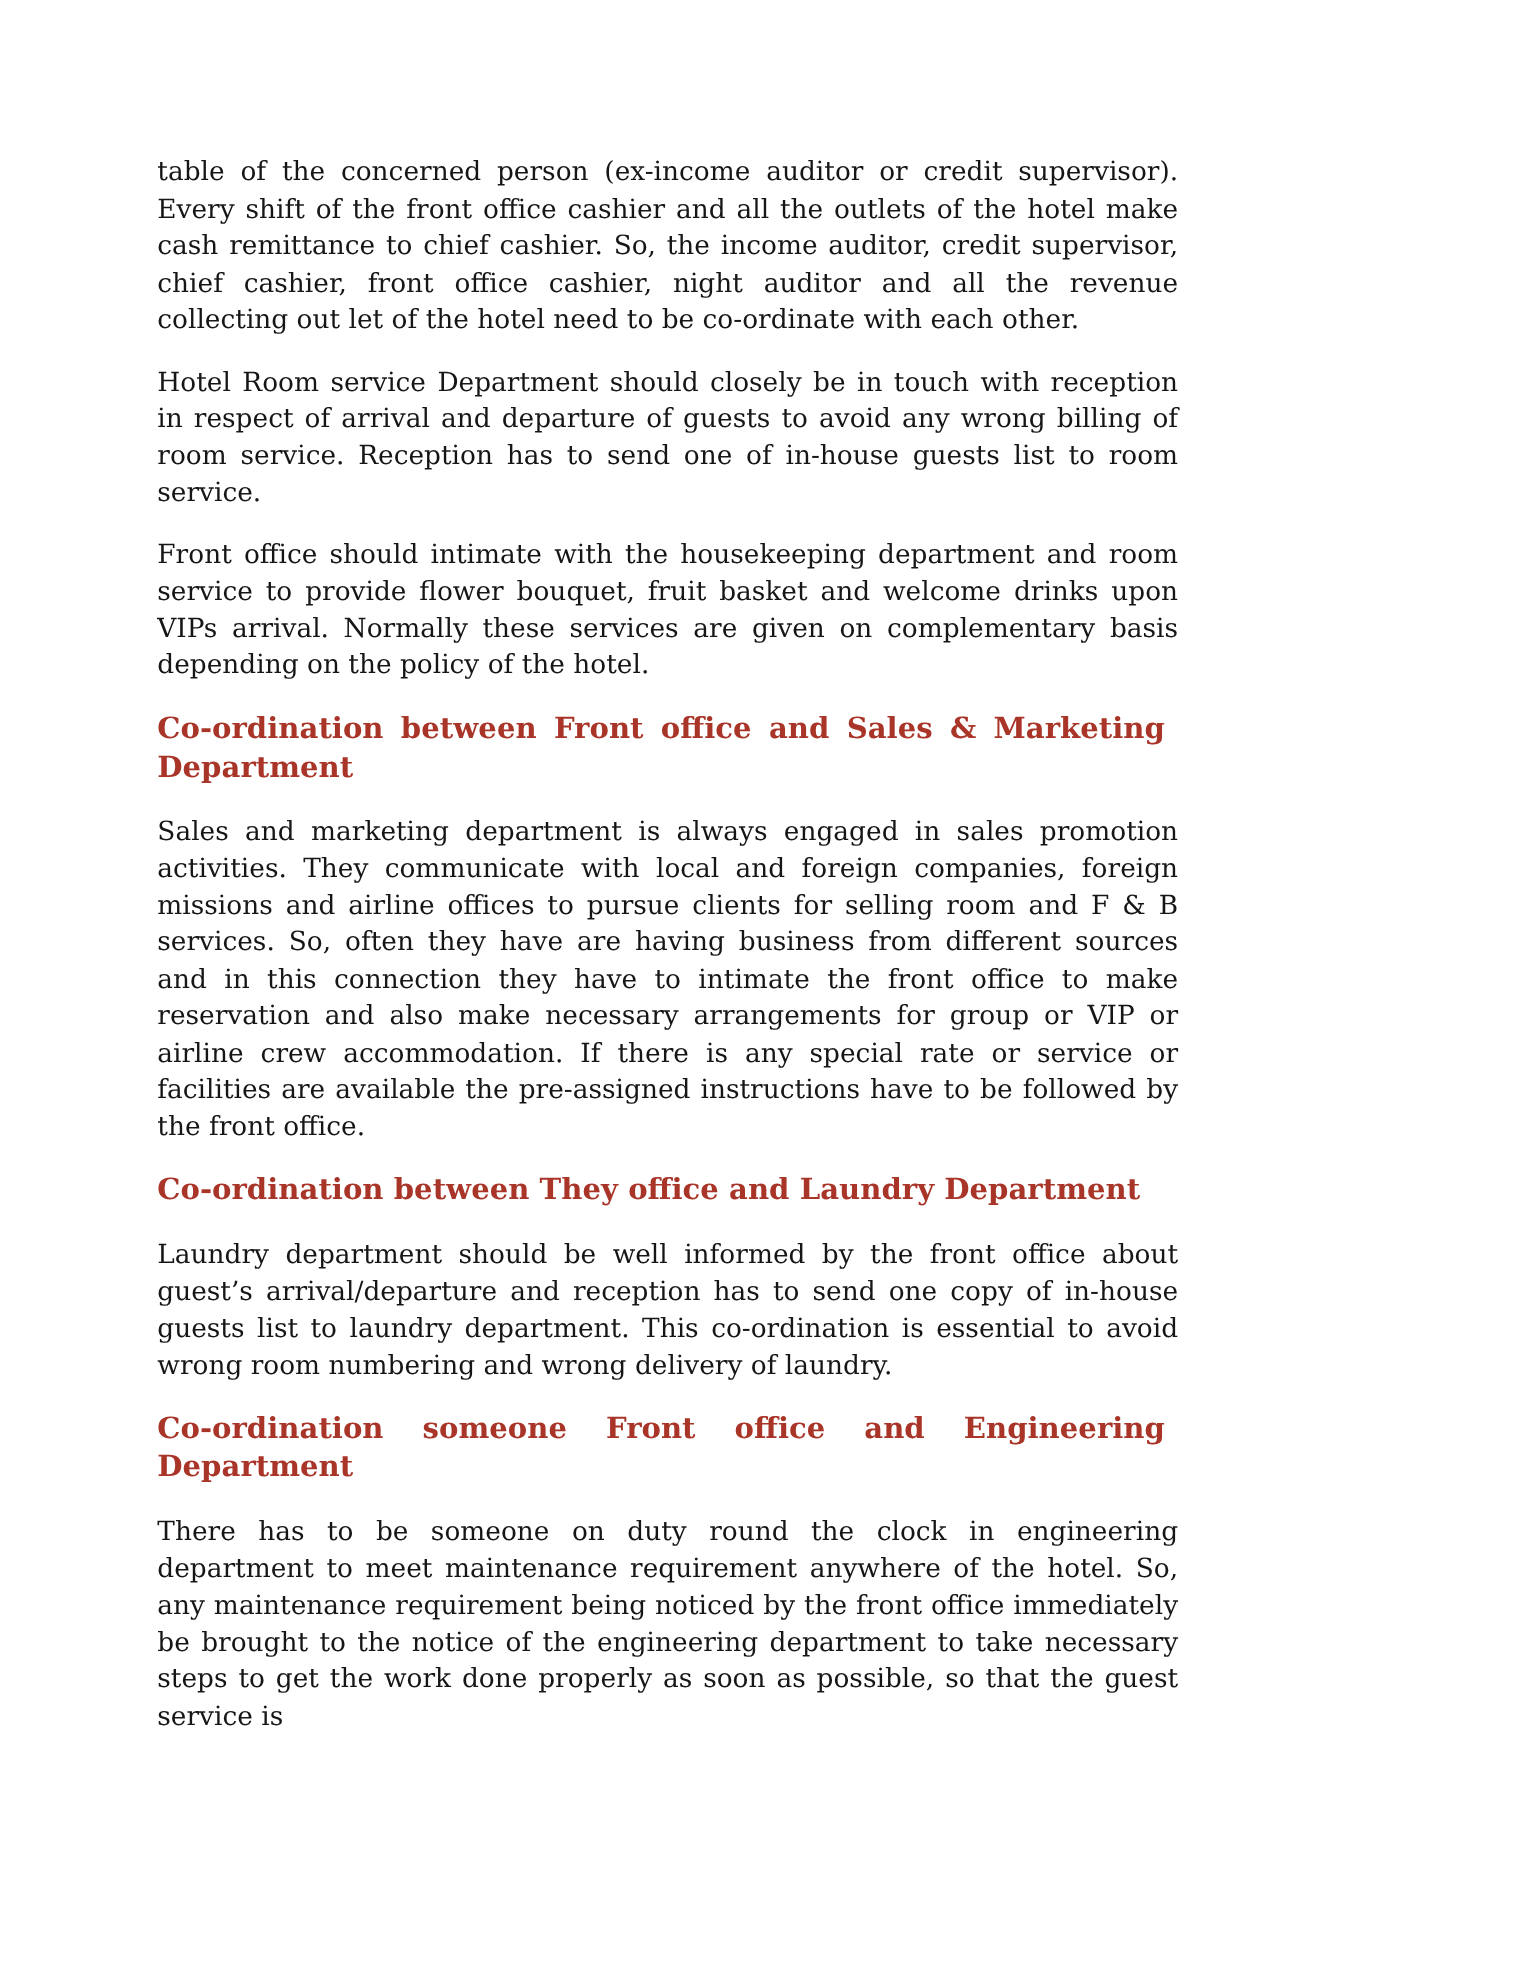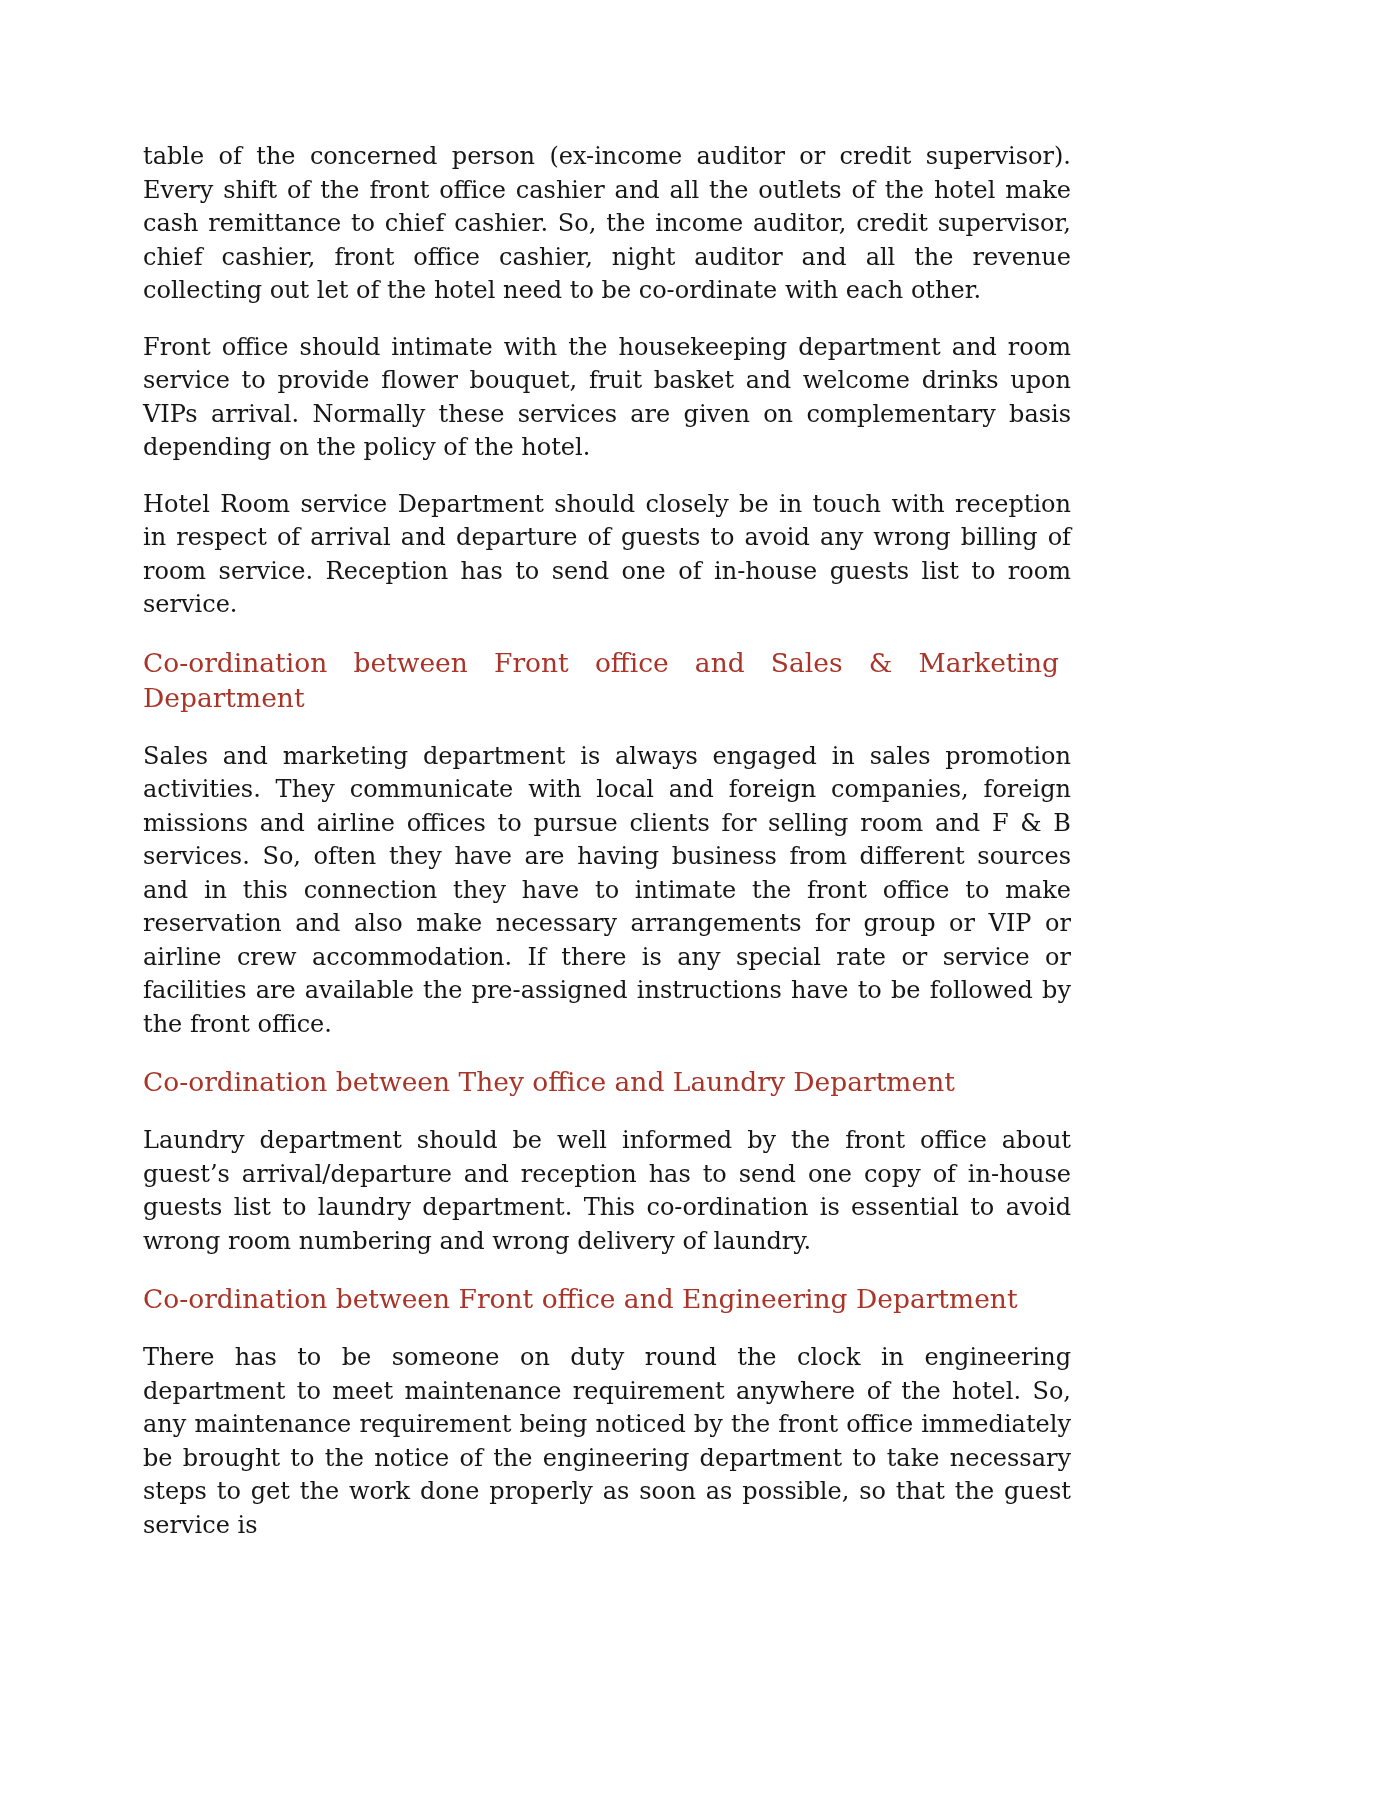--- a/index.html
+++ b/index.html
@@ -27,21 +27,21 @@
     font-size: 24px;
     line-height: 33.5px;
     text-align: justify;
     text-justify: inter-word;
     color: #161616;
   }
   .heading {
     margin: 13px 12px 25px 0;
     font-size: 26.5px;
     line-height: 35px;
-    font-weight: normal;
+    font-weight: bold;
     text-align: justify;
     text-justify: inter-word;
     color: #A93529;
   }
   .page-number {
     position: absolute;
     top: 1692px;
     left: 143px;
     width: 928px;
     text-align: center;
@@ -50,32 +50,32 @@
   }
 </style>
 </head>
 <body>
 
 <div class="page">
   <div class="content">
 
     <p class="para">table of the concerned person (ex-income auditor or credit supervisor). Every shift of the front office cashier and all the outlets of the hotel make cash remittance to chief cashier. So, the income auditor, credit supervisor, chief cashier, front office cashier, night auditor and all the revenue collecting out let of the hotel need to be co-ordinate with each other.</p>
 
+    <p class="para">Hotel Room service Department should closely be in touch with reception in respect of arrival and departure of guests to avoid any wrong billing of room service. Reception has to send one of in-house guests list to room service.</p>
+
     <p class="para">Front office should intimate with the housekeeping department and room service to provide flower bouquet, fruit basket and welcome drinks upon VIPs arrival. Normally these services are given on complementary basis depending on the policy of the hotel.</p>
-
-    <p class="para">Hotel Room service Department should closely be in touch with reception in respect of arrival and departure of guests to avoid any wrong billing of room service. Reception has to send one of in-house guests list to room service.</p>
 
     <h2 class="heading">Co-ordination between Front office and Sales &amp; Marketing Department</h2>
 
     <p class="para">Sales and marketing department is always engaged in sales promotion activities. They communicate with local and foreign companies, foreign missions and airline offices to pursue clients for selling room and F &amp; B services. So, often they have are having business from different sources and in this connection they have to intimate the front office to make reservation and also make necessary arrangements for group or VIP or airline crew accommodation. If there is any special rate or service or facilities are available the pre-assigned instructions have to be followed by the front office.</p>
 
     <h2 class="heading">Co-ordination between They office and Laundry Department</h2>
 
     <p class="para">Laundry department should be well informed by the front office about guest’s arrival/departure and reception has to send one copy of in-house guests list to laundry department. This co-ordination is essential to avoid wrong room numbering and wrong delivery of laundry.</p>
 
-    <h2 class="heading">Co-ordination between Front office and Engineering Department</h2>
+    <h2 class="heading">Co-ordination someone Front office and Engineering Department</h2>
 
     <p class="para">There has to be someone on duty round the clock in engineering department to meet maintenance requirement anywhere of the hotel. So, any maintenance requirement being noticed by the front office immediately be brought to the notice of the engineering department to take necessary steps to get the work done properly as soon as possible, so that the guest service is</p>
 
   </div>
 
   <div class="page-number">85</div>
 </div>
 
 </body></html>

